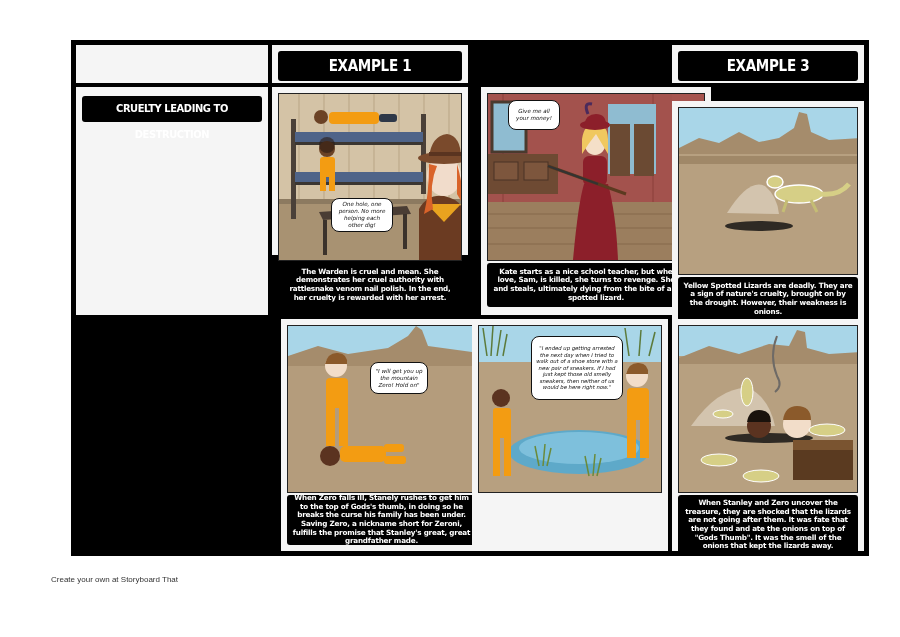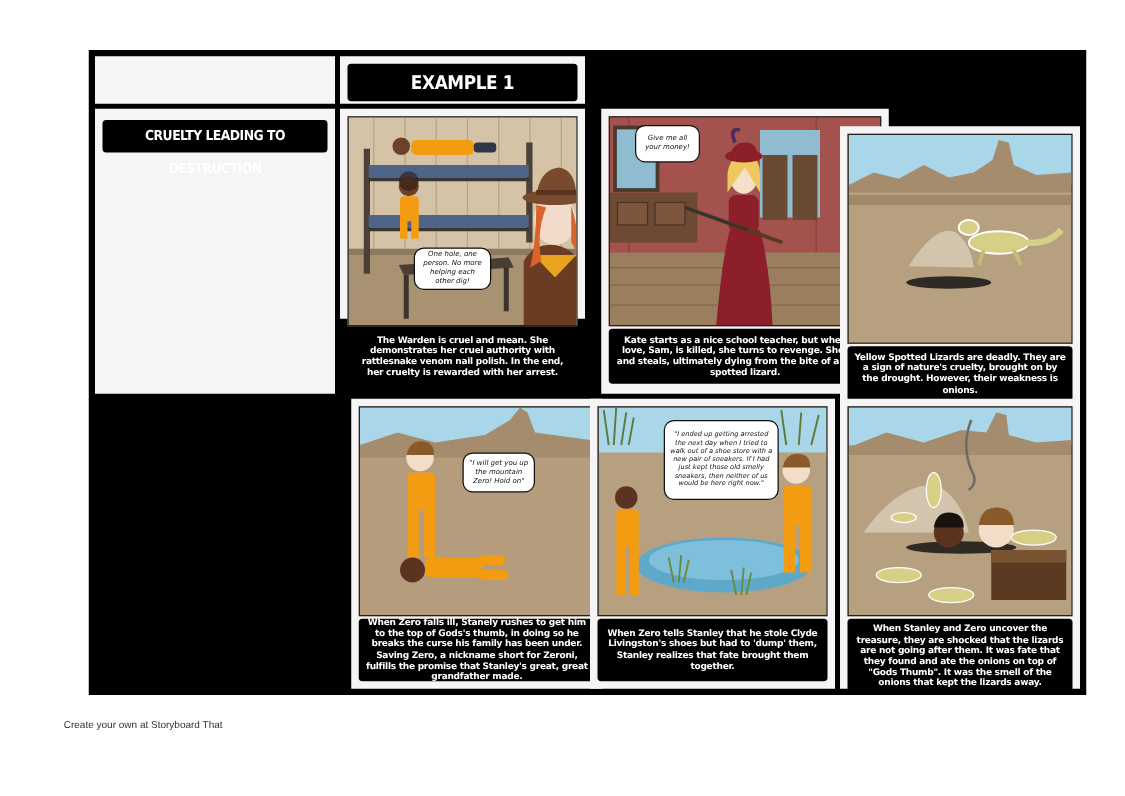--- a/index.html
+++ b/index.html
@@ -17,20 +17,23 @@
 </head>
 <body>
 
 <div class="board">
 
   <div class="cell" style="left:5px;top:5px;width:192px;height:38px;"></div>
 
   <div class="cell" style="left:201px;top:5px;width:196px;height:38px;">
     <div class="hdr colhdr">EXAMPLE 1</div>
   </div>
+  <div class="cell" style="left:601px;top:5px;width:192px;height:38px;">
+    <div class="hdr colhdr">EXAMPLE 3</div>
+  </div>
 
   <div class="cell" style="left:5px;top:47px;width:192px;height:228px;">
     <div class="hdr rowhdr">CRUELTY LEADING TO DESTRUCTION</div>
   </div>
 
   <div class="cell" style="left:201px;top:47px;width:196px;height:168px;">
     <div class="scene" style="background:#c9b69a;">
       <svg width="184" height="166" viewBox="0 0 184 166">
         <rect x="0" y="0" width="184" height="110" fill="#d4c3a6"></rect>
         <g stroke="#b9a585" stroke-width="1">
@@ -193,21 +196,20 @@
         <rect x="25" y="110" width="7" height="40" fill="#f39c12"></rect>
 
         <circle cx="158" cy="50" r="11" fill="#f2ddc9"></circle>
         <path d="M147 48 Q150 36 160 37 Q170 38 169 48 Z" fill="#8b5a2b"></path>
         <rect x="148" y="62" width="22" height="32" rx="4" fill="#f39c12"></rect>
         <rect x="148" y="92" width="9" height="40" fill="#f39c12"></rect>
         <rect x="161" y="92" width="9" height="40" fill="#f39c12"></rect>
       </svg>
       <div class="bubble" style="left:52px;top:10px;width:92px;height:64px;font-size:5.3px;line-height:6.6px;">"I ended up getting arrested the next day when I tried to walk out of a shoe store with a new pair of sneakers. If I had just kept those old smelly sneakers, then neither of us would be here right now."</div>
     </div>
-    <div class="cap" style="top:176px;height:50px;">When Zero tells Stanley that he stole Clyde Livingston's shoes but had to 'dump' them, Stanley realizes that fate brought them together.</div>
   </div>
 
   <div class="cell" style="left:601px;top:279px;width:192px;height:232px;">
     <div class="scene" style="background:#b49c7c;">
       <svg width="180" height="166" viewBox="0 0 180 166">
         <rect x="0" y="0" width="180" height="30" fill="#a9d6e8"></rect>
         <path d="M0 32 L30 20 L60 28 L90 18 L110 20 L118 4 L126 6 L128 22 L150 28 L180 26 L180 40 L0 40 Z" fill="#a58c6c"></path>
         <rect x="0" y="38" width="180" height="128" fill="#b7a080"></rect>
         <path d="M12 100 Q40 60 70 62 Q90 72 96 100 Z" fill="#d3c4ae"></path>
         <path d="M98 10 Q90 30 98 50 Q104 60 96 66" stroke="#6e6a66" stroke-width="2" fill="none"></path>

